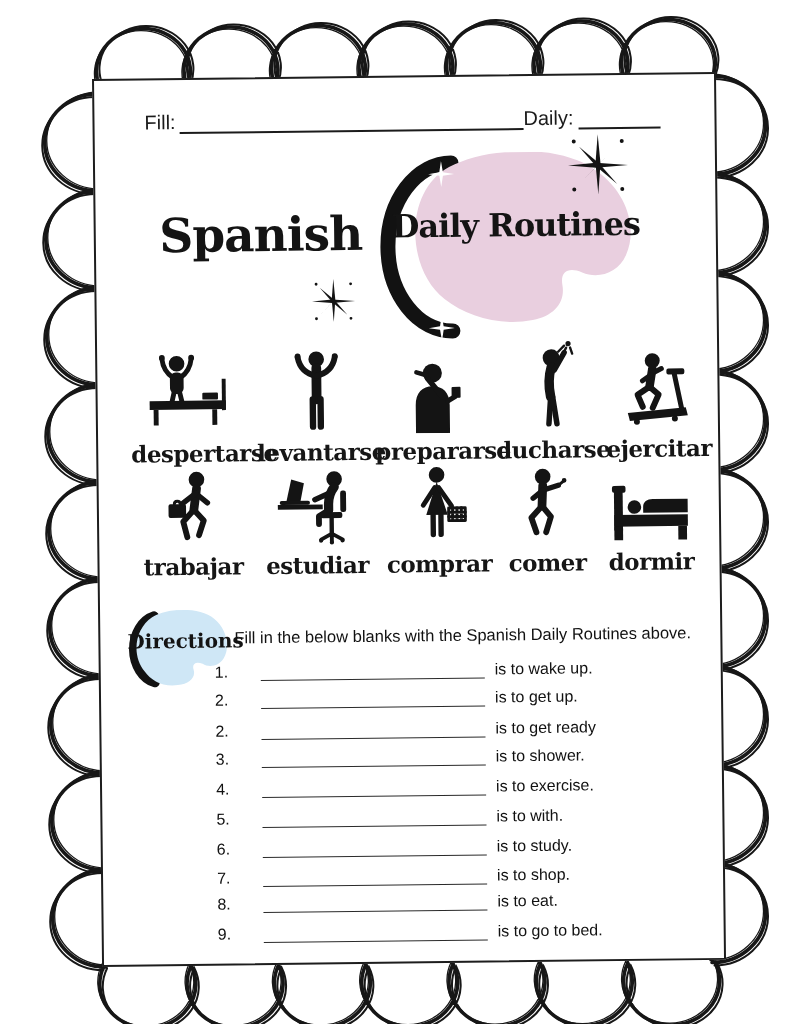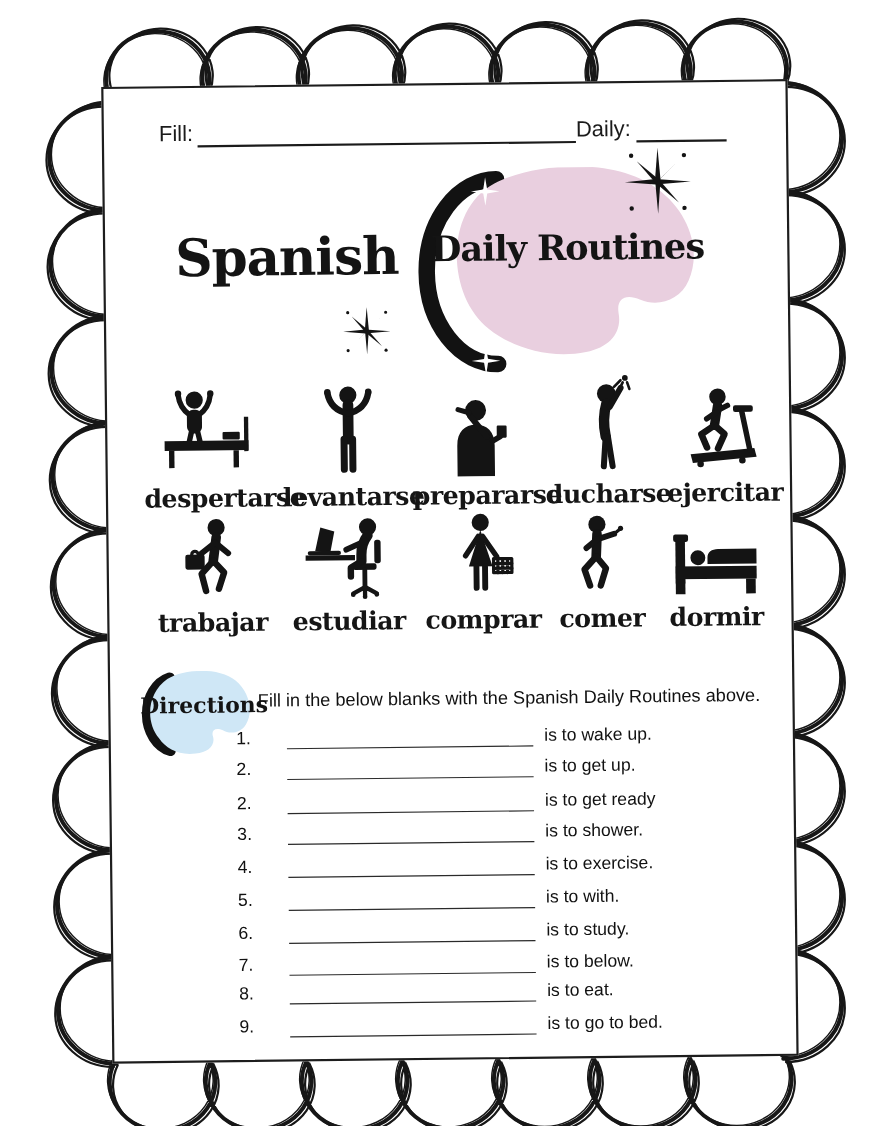--- a/index.html
+++ b/index.html
@@ -359,21 +359,21 @@
     <span class="ex-phrase">is to with.</span>
   </div>
   <div class="ex-row" style="top:757px;">
     <span class="ex-num">6.</span>
     <div class="ex-blank"></div>
     <span class="ex-phrase">is to study.</span>
   </div>
   <div class="ex-row" style="top:786px;">
     <span class="ex-num">7.</span>
     <div class="ex-blank"></div>
-    <span class="ex-phrase">is to below.</span>
+    <span class="ex-phrase">is to shop.</span>
   </div>
   <div class="ex-row" style="top:812px;">
     <span class="ex-num">8.</span>
     <div class="ex-blank"></div>
     <span class="ex-phrase">is to eat.</span>
   </div>
   <div class="ex-row" style="top:842px;">
     <span class="ex-num">9.</span>
     <div class="ex-blank"></div>
     <span class="ex-phrase">is to go to bed.</span>

